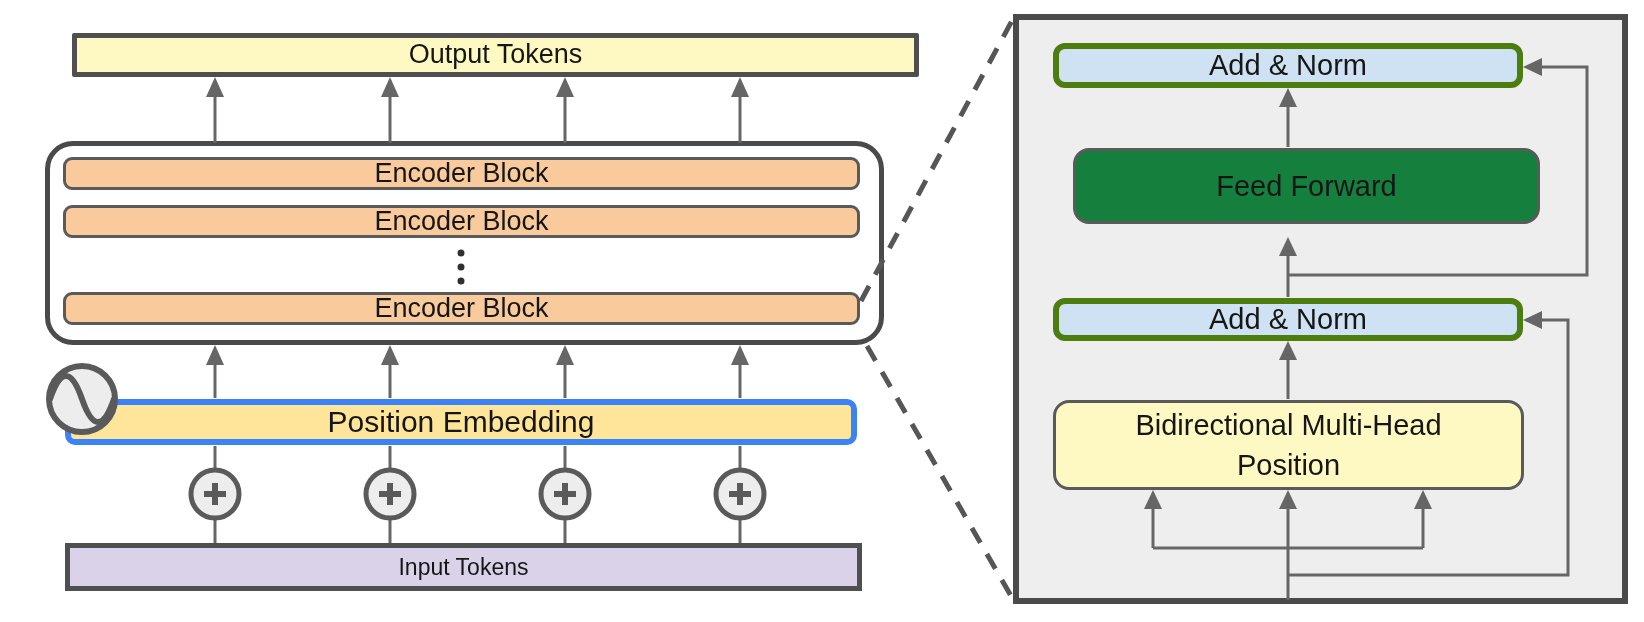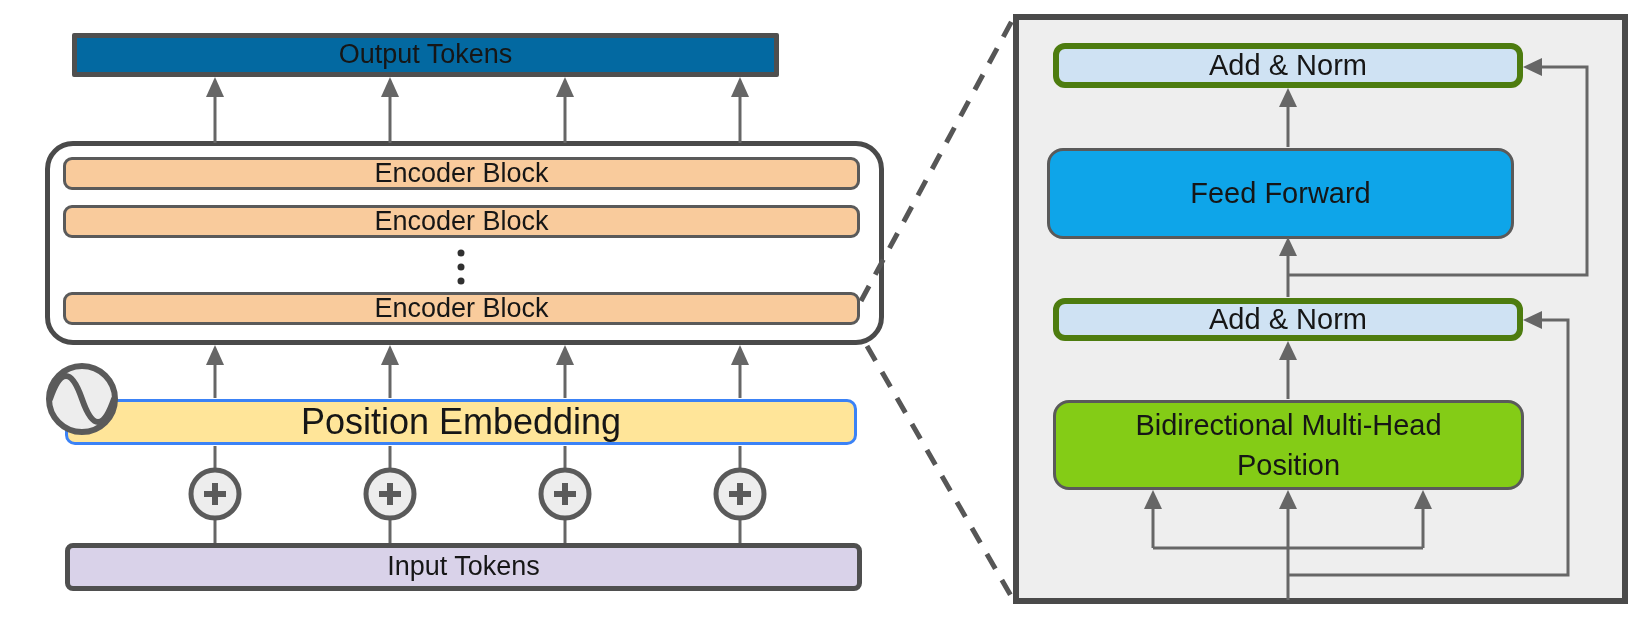--- a/index.html
+++ b/index.html
@@ -4,41 +4,41 @@
 <style>
   html,body{margin:0;padding:0;background:#ffffff;}
   #stage{position:relative;width:1644px;height:622px;background:#ffffff;overflow:hidden;
          font-family:"Liberation Sans","DejaVu Sans",sans-serif;}
   .box{position:absolute;box-sizing:border-box;display:flex;align-items:center;justify-content:center;
        text-align:center;color:#161616;line-height:1.15;}
   .lbl{white-space:nowrap;}
   .two-line span{display:block;}
 
   
-  .output-box{left:72px;top:33px;width:707px;height:44px;background:#0369a1;
+  .output-box{left:72px;top:33px;width:847px;height:44px;background:#fef9c3;
               border:5px solid #4f4f4f;border-radius:2px;font-size:27px;}
   .enc-container{left:45px;top:141px;width:839px;height:204px;background:#ffffff;
                  border:5px solid #4a4a4a;border-radius:28px;}
   .enc-block{left:63px;width:797px;height:33px;background:#f9cb9c;
              border:3px solid #5a5a5a;border-radius:9px;font-size:27px;}
   .enc-b1{top:157px;} .enc-b2{top:205px;} .enc-b3{top:292px;}
   .pos-box{left:65px;top:399px;width:792px;height:46px;background:#ffe599;
-           border:3px solid #3b82f6;border-radius:10px;font-size:36px;}
+           border:6px solid #3b82f6;border-radius:10px;font-size:30px;}
   .input-box{left:65px;top:543px;width:797px;height:48px;background:#d9d2e9;
-             border:5px solid #4f4f4f;border-radius:8px;font-size:27px;}
+             border:5px solid #4f4f4f;border-radius:0;font-size:23px;}
 
   
   .panel{left:1013px;top:14px;width:615px;height:590px;background:#eeeeee;
          border:6px solid #4a4a4a;}
   .an-box{left:1053px;width:470px;height:45px;background:#cfe2f3;
           border:6px solid #4d7c0f;border-radius:12px;font-size:29px;}
   .an-top{top:43px;} .an-bottom{top:298px;height:43px;}
-  .ff-box{left:1047px;top:148px;width:467px;height:91px;background:#0ea5e9;
+  .ff-box{left:1073px;top:148px;width:467px;height:76px;background:#15803d;
           border:3px solid #5a5a5a;border-radius:16px;font-size:29px;line-height:1.38;}
-  .attn-box{left:1053px;top:400px;width:471px;height:90px;background:#84cc16;
+  .attn-box{left:1053px;top:400px;width:471px;height:90px;background:#fef9c3;
             border:3px solid #5a5a5a;border-radius:16px;font-size:29px;line-height:1.38;}
 
   svg.overlay{position:absolute;left:0;top:0;width:1644px;height:622px;pointer-events:none;} .boxes{z-index:2;} .over{z-index:5;}
 </style>
 </head>
 <body>
 
 <div id="stage">
 
   <div class="box enc-container boxes"></div>

